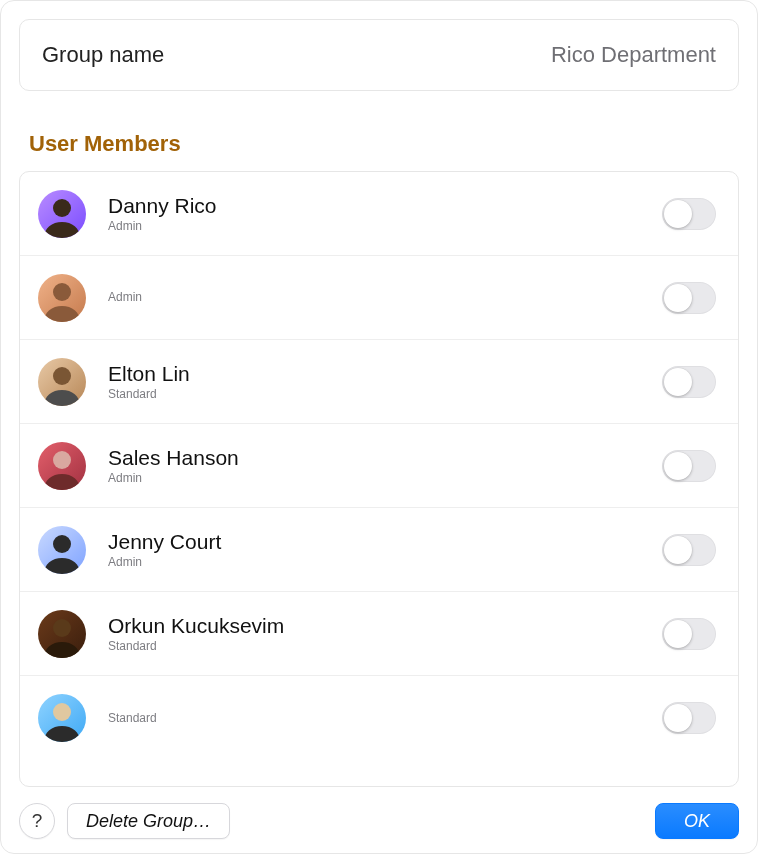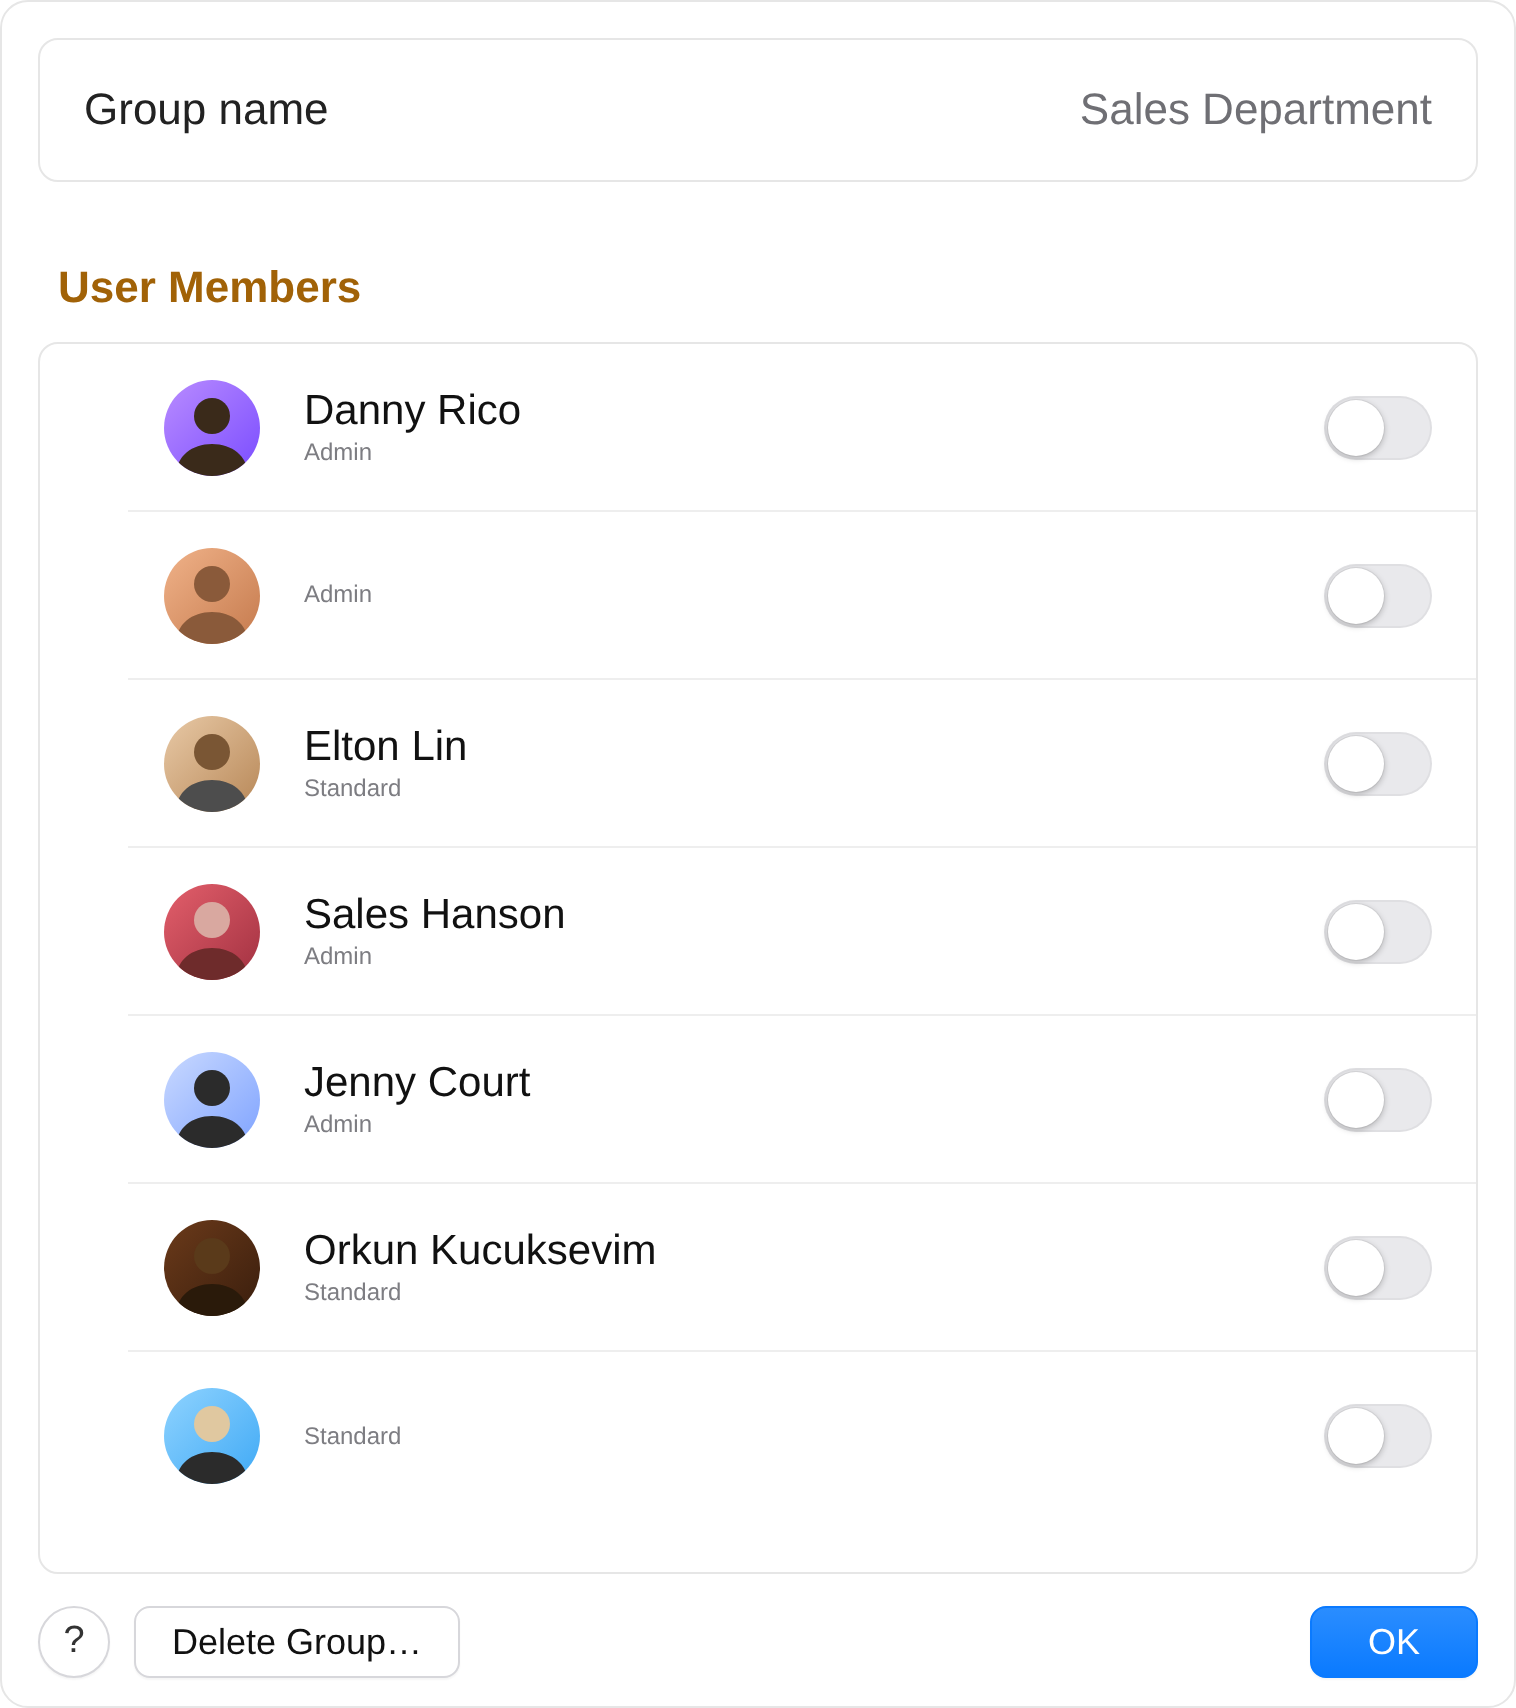--- a/index.html
+++ b/index.html
@@ -21,21 +21,21 @@
   .groupname-label { font-size: 22px; color: #222; }
   .groupname-value { font-size: 22px; color: #6f6f74; }
   .section-heading {
     font-size: 22px; font-weight: 700; color: #a16207;
     margin: 40px 0 14px 10px;
   }
   .members-panel {
     flex: 1 1 auto; min-height: 0;
     border: 1px solid #e6e6e6; border-radius: 10px;
     overflow: hidden;
-    display: flex; flex-direction: column; padding-left: 44px;
+    display: flex; flex-direction: column;
   }
   .member-row {
     display: flex; align-items: center;
     padding: 12px 22px 12px 18px;
     border-bottom: 1px solid #eee;
     min-height: 84px;
   }
   .member-row:last-child { border-bottom: none; }
   .avatar {
     width: 48px; height: 48px; border-radius: 50%;
@@ -64,21 +64,21 @@
     display: flex; align-items: center; gap: 12px;
     padding-top: 16px;
   }
   .spacer { flex: 1 1 auto; }
   .btn {
     height: 36px; border-radius: 8px; font-size: 18px;
     padding: 0 18px; background: #fff; color: #111;
     border: 1px solid #d7d7db;
     box-shadow: 0 1px 1px rgba(0,0,0,0.04);
     cursor: pointer;
-    display: inline-flex; align-items: center; justify-content: center;
+    display: inline-flex; align-items: center; justify-content: center; font-style: italic;
   }
   .btn.primary {
     background: #0a7aff; color: #fff; border-color: #0a7aff;
     background: linear-gradient(180deg,#2a8dff 0%, #0a7aff 100%);
     padding: 0 28px;
   }
   .help-btn {
     width: 36px; height: 36px; border-radius: 50%;
     border: 1px solid #d7d7db; background: #fff;
     font-size: 19px; color: #333; cursor: pointer;
@@ -94,21 +94,21 @@
   .av-bg-6 { background: linear-gradient(135deg,#6b3a1a,#3a1e0d); }
   .av-bg-7 { background: linear-gradient(135deg,#8fd3ff,#3fa9f5); }
 </style>
 </head>
 <body>
 
 <div class="window">
 
   <div class="groupname-row">
     <span class="groupname-label">Group name</span>
-    <span class="groupname-value">Sales Department</span>
+    <span class="groupname-value">Rico Department</span>
   </div>
 
   <div class="section-heading">User Members</div>
 
   <div class="members-panel">
 
     <div class="member-row">
       <span class="avatar av-bg-1">
         <svg viewBox="0 0 48 48">
             <circle cx="24" cy="18" r="9" fill="#3a2a1a"></circle>

